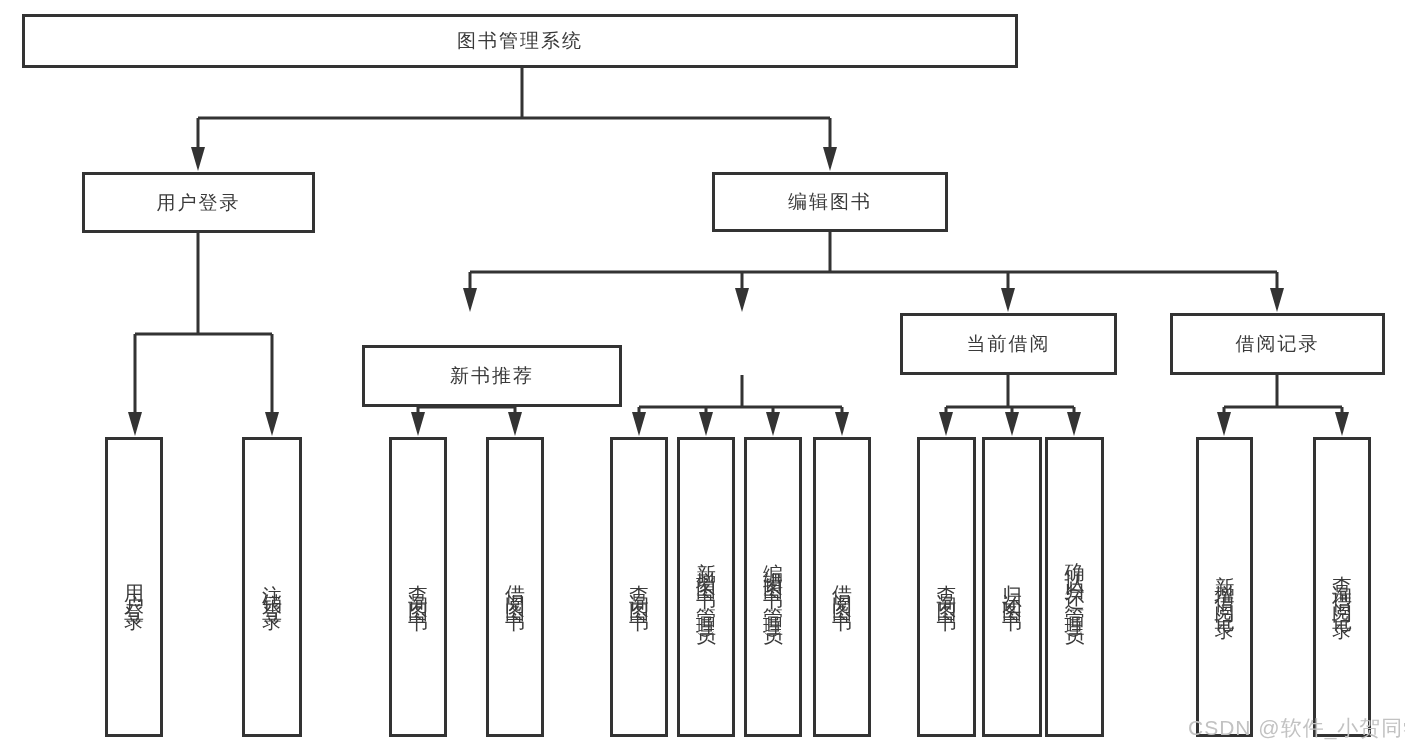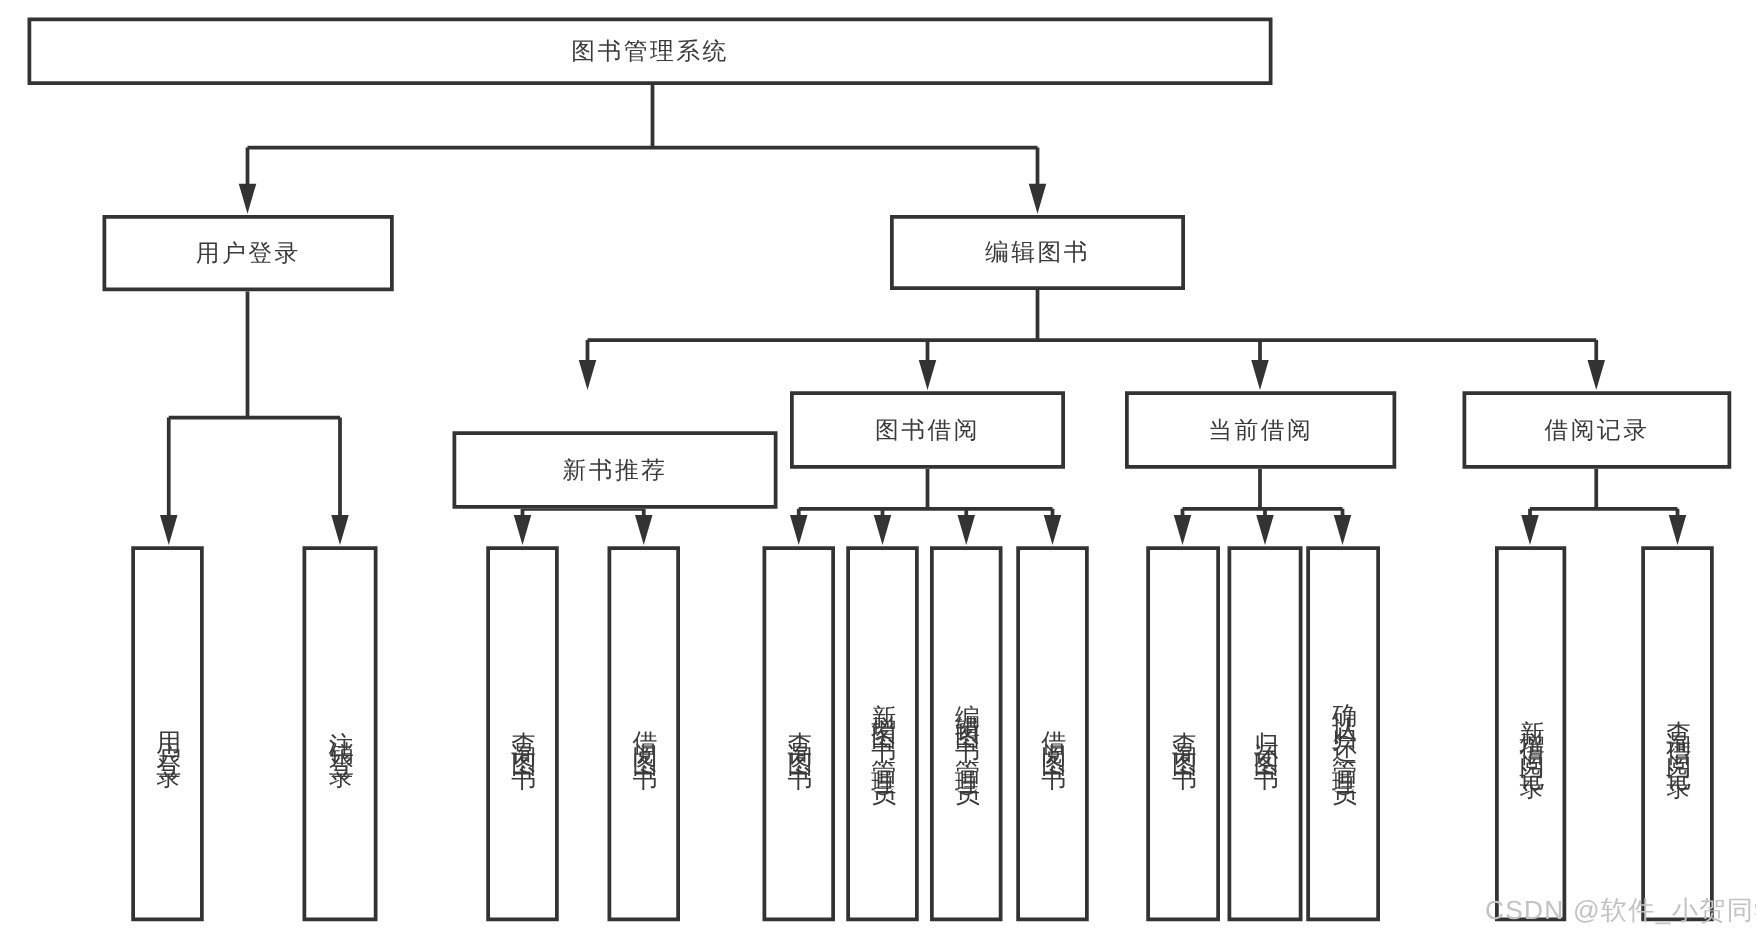--- a/index.html
+++ b/index.html
@@ -87,21 +87,20 @@
       <polygon points="1335,412 1349,412 1342,436"></polygon>
     </g>
   </svg>
 
   <div class="box h-box" style="left:22px; top:14px; width:996px; height:54px;">图书管理系统</div>
 
   <div class="box h-box" style="left:82px; top:172px; width:233px; height:61px;">用户登录</div>
   <div class="box h-box" style="left:712px; top:172px; width:236px; height:60px;">编辑图书</div>
 
   <div class="box h-box" style="left:362px; top:313px; width:260px; height:62px;margin-top:32px;">新书推荐</div>
-  <div class="box h-box" style="left:632px; top:313px; width:220px; height:62px;">图书借阅</div>
   <div class="box h-box" style="left:1170px; top:313px; width:215px; height:62px;">借阅记录</div>
   <div class="box h-box" style="left:900px; top:313px; width:217px; height:62px;">当前借阅</div>
 
   <div class="box leaf" style="left:105px; top:437px; width:58px; height:300px;">用户登录</div>
   <div class="box leaf" style="left:242px; top:437px; width:60px; height:300px;">注销登录</div>
 
   <div class="box leaf" style="left:389px; top:437px; width:58px; height:300px;">查询图书</div>
   <div class="box leaf" style="left:486px; top:437px; width:58px; height:300px;">借阅图书</div>
 
   <div class="box leaf" style="left:610px; top:437px; width:58px; height:300px;">查询图书</div>

